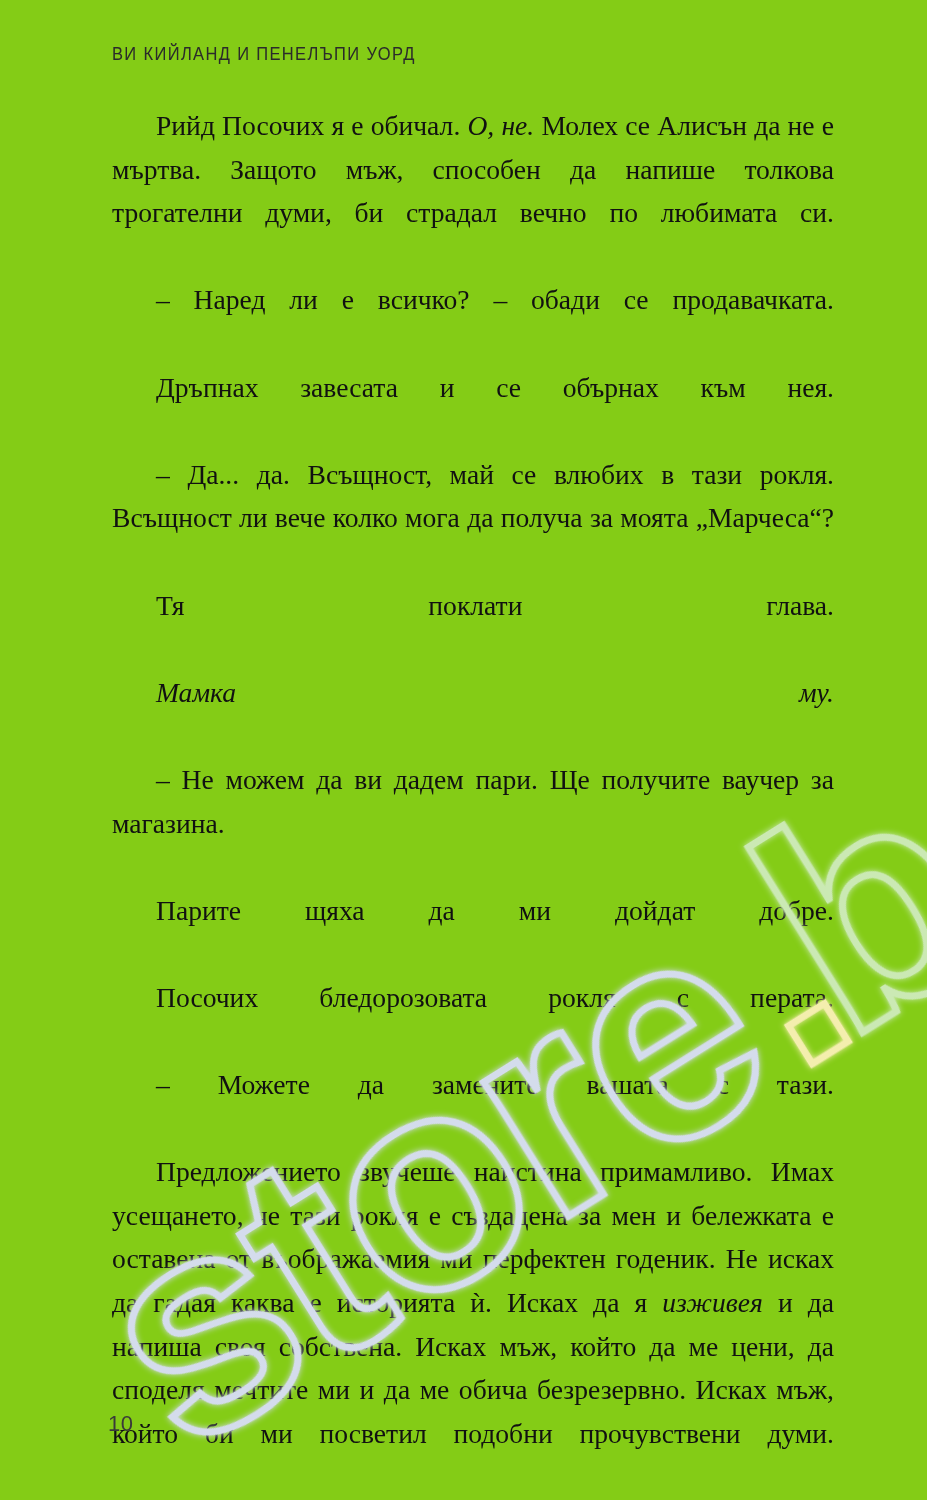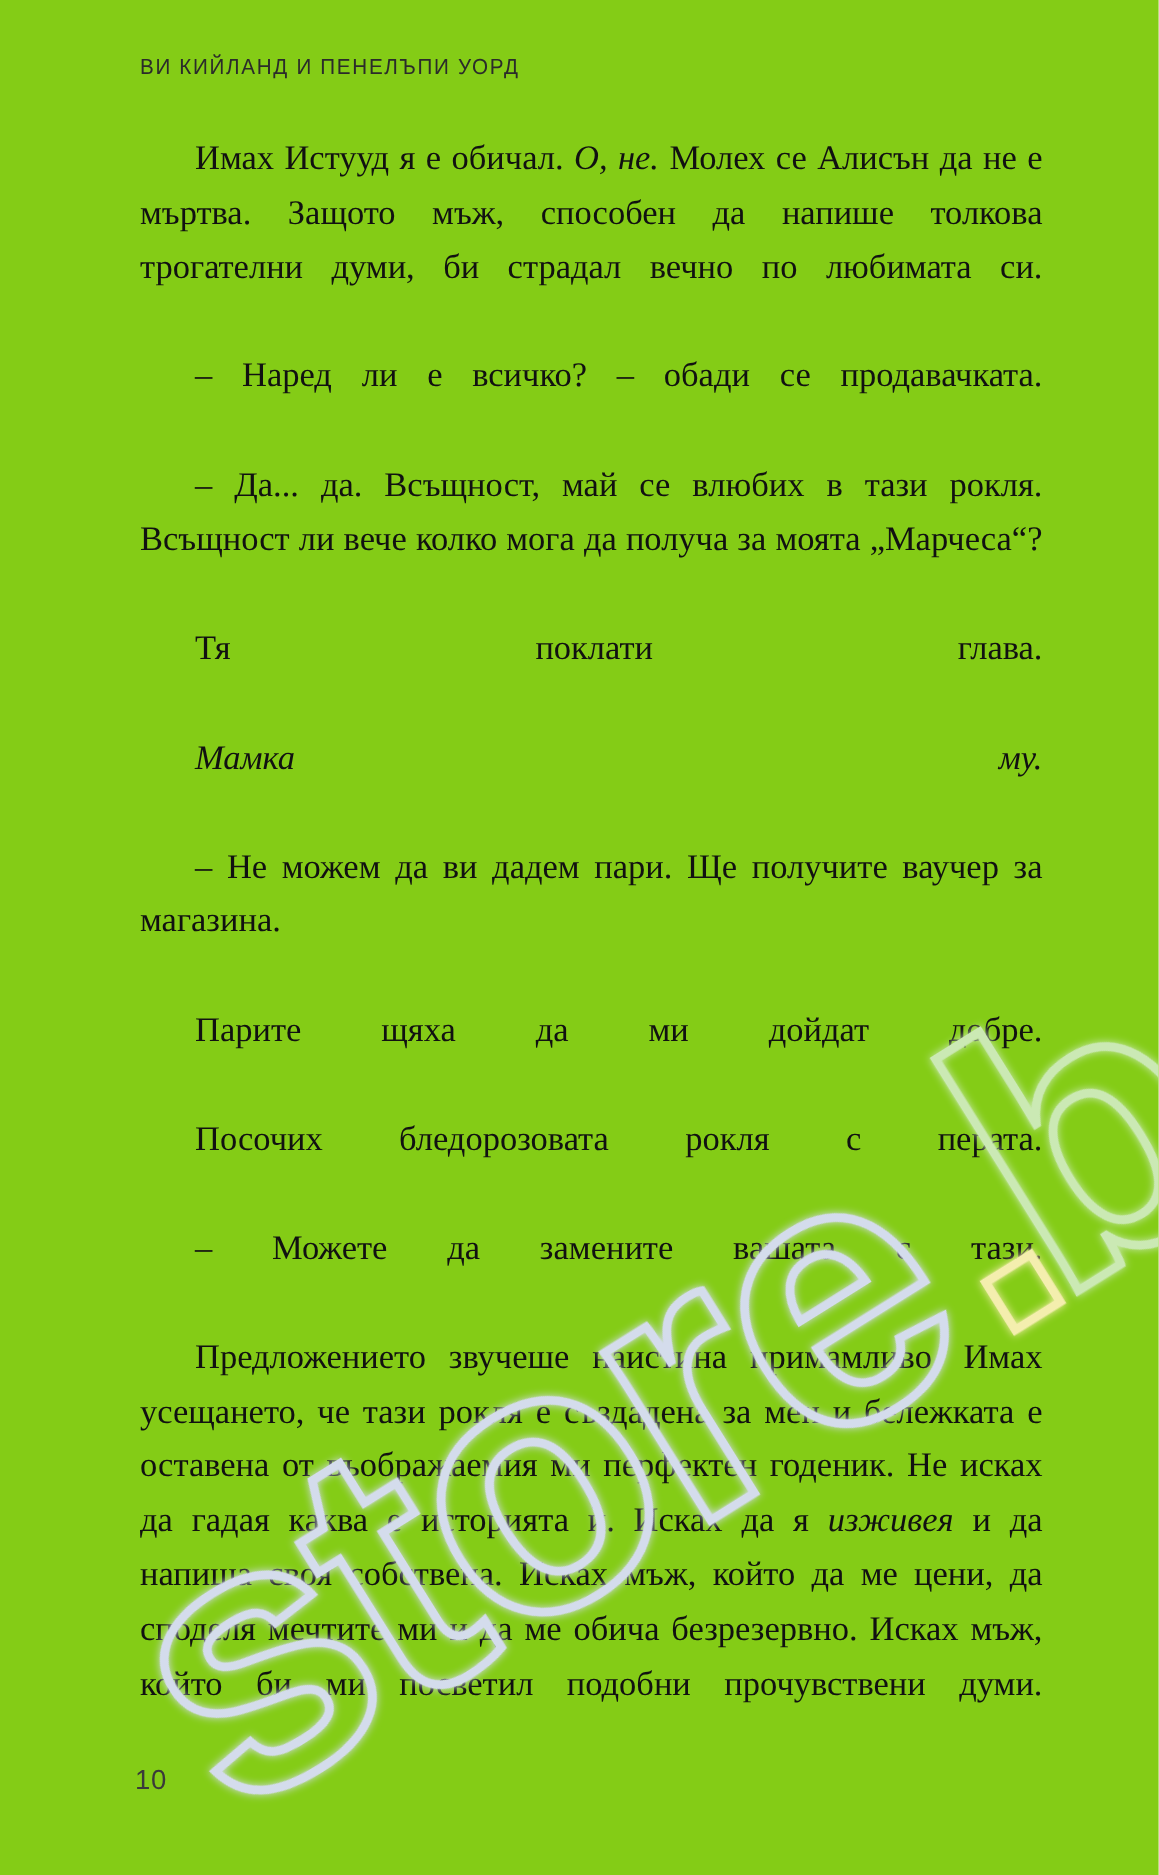--- a/index.html
+++ b/index.html
@@ -114,22 +114,23 @@
       </defs>
       <g transform="rotate(-32 400 310)" filter="url(#wmglow)">
         <text x="-60" y="360" font-family="'Liberation Sans','DejaVu Sans',sans-serif" font-size="300" font-weight="700" fill="none" stroke="#d4dcec" stroke-width="7" letter-spacing="-6">store</text>
         <text x="660" y="360" font-family="'Liberation Sans','DejaVu Sans',sans-serif" font-size="300" font-weight="700" fill="none" stroke="#f4eeae" stroke-width="7">.</text>
         <text x="720" y="360" font-family="'Liberation Sans','DejaVu Sans',sans-serif" font-size="300" font-weight="700" fill="none" stroke="#cbe9b4" stroke-width="7" letter-spacing="-6">bg</text>
       </g>
     </svg>
   </div>
 
   <div class="body-text">
-      <p><span>Имах Истууд я е обичал. </span><em>О, не.</em><span> Молех се Алисън да не е мъртва. Защото мъж, способен да напише толкова трогателни думи, би страдал вечно по любимата си.</span></p>
+      <p><span>Рийд Посочих я е обичал. </span><em>О, не.</em><span> Молех се Алисън да не е мъртва. Защото мъж, способен да напише толкова трогателни думи, би страдал вечно по любимата си.</span></p>
       <p><span>– Наред ли е всичко? – обади се продавачката.</span></p>
+      <p><span>Дръпнах завесата и се обърнах към нея.</span></p>
       <p><span>– Да... да. Всъщност, май се влюбих в тази рокля. Всъщност ли вече колко мога да получа за моята „Марчеса“?</span></p>
       <p><span>Тя поклати глава.</span></p>
       <p><em>Мамка му.</em></p>
       <p><span>– Не можем да ви дадем пари. Ще получите ваучер за магазина.</span></p>
       <p><span>Парите щяха да ми дойдат добре.</span></p>
       <p><span>Посочих бледорозовата рокля с перата.</span></p>
       <p><span>– Можете да замените вашата с тази.</span></p>
       <p><span>Предложението звучеше наистина примамливо. Имах усещането, че тази рокля е създадена за мен и бележката е оставена от въображаемия ми перфектен годеник. Не исках да гадая каква е историята ѝ. Исках да я </span><em>изживея</em><span> и да напиша своя собствена. Исках мъж, който да ме цени, да споделя мечтите ми и да ме обича безрезервно. Исках мъж, който би ми посветил подобни прочувствени думи.</span></p>
     </div>
 

